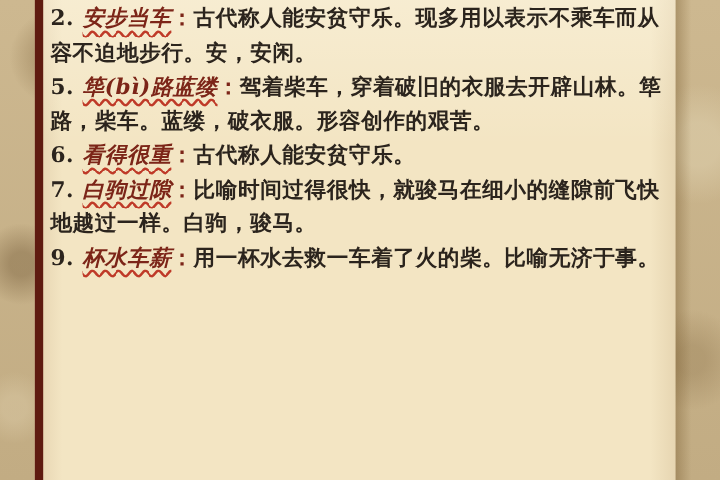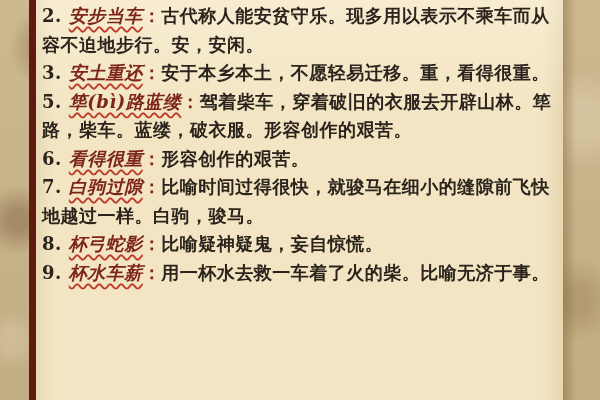--- a/index.html
+++ b/index.html
@@ -64,21 +64,19 @@
   }
   .colon { color: var(--term-color); }
   .def { color: var(--text-color); }
 </style>
 </head>
 <body>
 
 <div class="page">
   <div class="content">
       <p class="item"><span class="num">2.</span><span class="term">安步当车</span><span class="colon">：</span><span class="def">古代称人能安贫守乐。现多用以表示不乘车而从容不迫地步行。安，安闲。</span></p>
-      <p class="item"><span class="num">3.</span><span class="term">安土重还</span><span class="colon">：</span><span class="def">安于本乡本土，不愿轻易迁移。重，看得很重。</span></p>
       <p class="item"><span class="num">5.</span><span class="term">筚(bì)路蓝缕</span><span class="colon">：</span><span class="def">驾着柴车，穿着破旧的衣服去开辟山林。筚路，柴车。蓝缕，破衣服。形容创作的艰苦。</span></p>
-      <p class="item"><span class="num">6.</span><span class="term">看得很重</span><span class="colon">：</span><span class="def">形容创作的艰苦。</span></p>
+      <p class="item"><span class="num">6.</span><span class="term">看得很重</span><span class="colon">：</span><span class="def">古代称人能安贫守乐。</span></p>
       <p class="item"><span class="num">7.</span><span class="term">白驹过隙</span><span class="colon">：</span><span class="def">比喻时间过得很快，就骏马在细小的缝隙前飞快地越过一样。白驹，骏马。</span></p>
-      <p class="item"><span class="num">8.</span><span class="term">杯弓蛇影</span><span class="colon">：</span><span class="def">比喻疑神疑鬼，妄自惊慌。</span></p>
       <p class="item"><span class="num">9.</span><span class="term">杯水车薪</span><span class="colon">：</span><span class="def">用一杯水去救一车着了火的柴。比喻无济于事。</span></p>
     </div>
 </div>
 <div class="page-edge-shadow"></div>
 
 </body></html>

